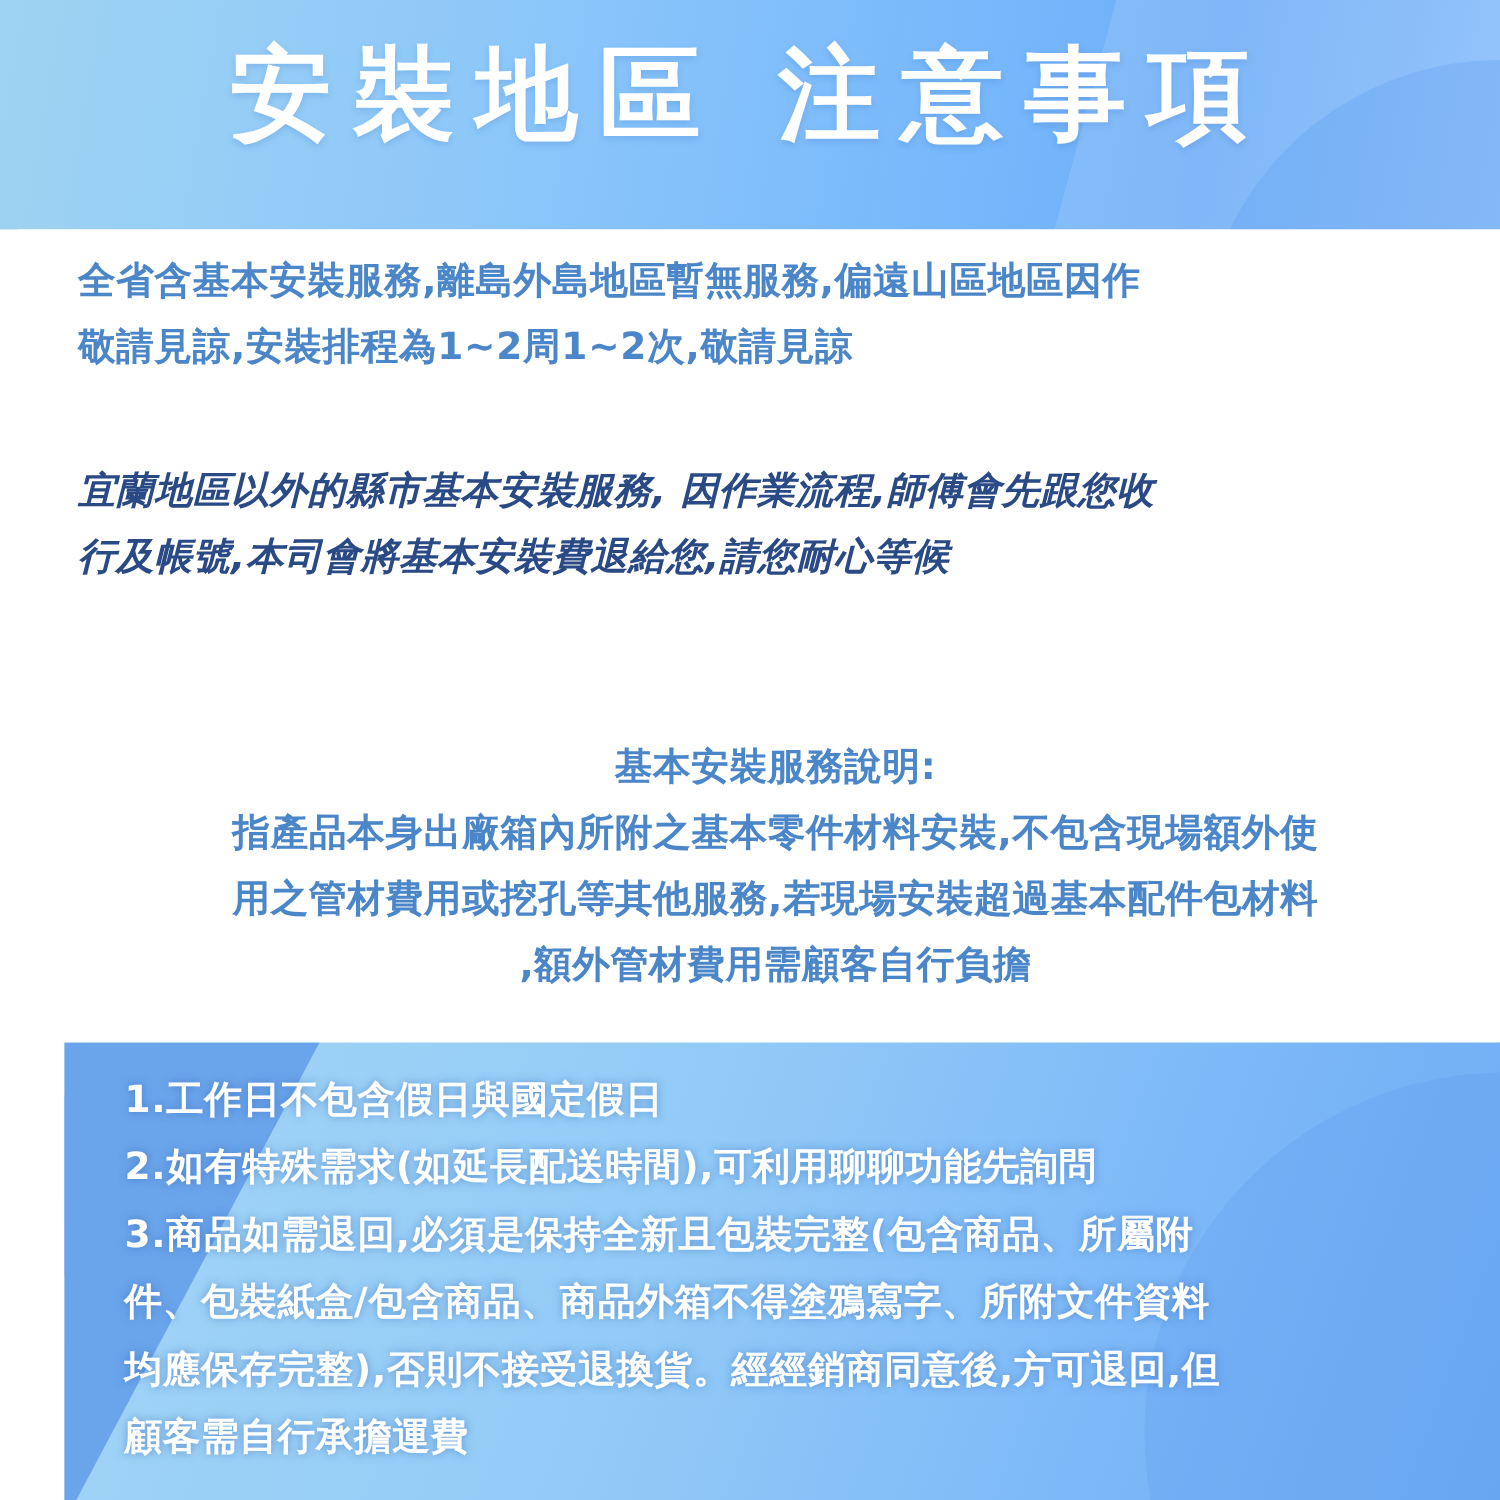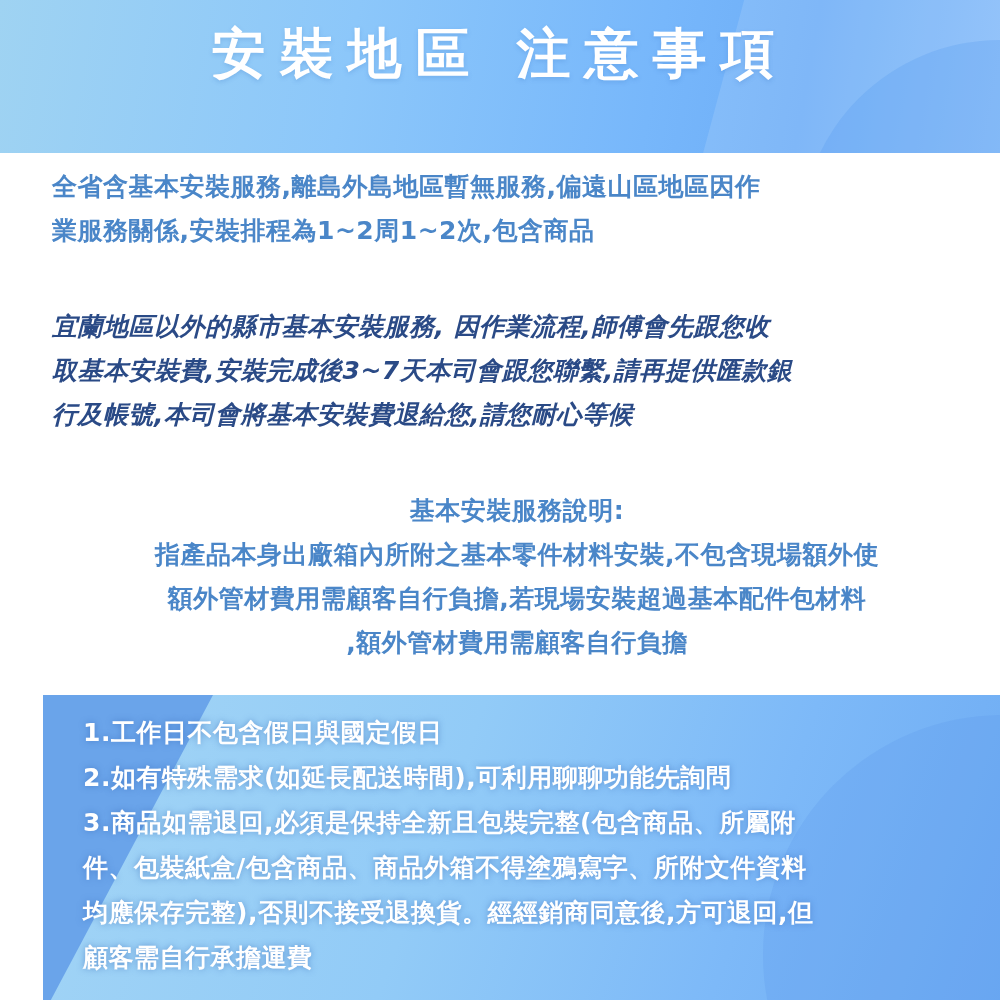--- a/index.html
+++ b/index.html
@@ -16,21 +16,21 @@
     .header .shape1 {
       position: absolute; left: 720px; top: -40px; width: 500px; height: 260px;
       background: rgba(255,255,255,0.12); transform: skewX(-15deg);
     }
     .header .shape2 {
       position: absolute; left: 800px; top: 40px; width: 400px; height: 400px;
       border-radius: 50%; background: rgba(80,150,240,0.25);
     }
     .title {
       position: absolute; left: 0; top: 18px; width: 1000px; text-align: center;
-      font-size: 54px; font-weight: bold; color: #ffffff; letter-spacing: 14px;
+      font-size: 68px; font-weight: bold; color: #ffffff; letter-spacing: 14px;
       text-shadow: 0 2px 4px rgba(60,120,200,0.25);
     }
     .main {
       position: absolute; left: 12px; top: 153px; width: 1000px; height: 542px;
       background: #ffffff;
     }
     .para {
       position: absolute; left: 40px; width: 930px;
       font-size: 25px; font-weight: bold; line-height: 44px;
       letter-spacing: 0.5px;
@@ -71,31 +71,30 @@
 
 <div class="header">
   <div class="shape1"></div>
   <div class="shape2"></div>
   <div class="title">安裝地區 注意事項</div>
 </div>
 
 <div class="main">
   <div class="para light p1">
     <div>全省含基本安裝服務,離島外島地區暫無服務,偏遠山區地區因作</div>
-    <div>業服務關係,安裝排程為1~2周1~2次,包含商品</div>
+    <div>敬請見諒,安裝排程為1~2周1~2次,敬請見諒</div>
   </div>
   <div class="para dark p2">
     <div>宜蘭地區以外的縣市基本安裝服務, 因作業流程,師傅會先跟您收</div>
-    <div>取基本安裝費,安裝完成後3~7天本司會跟您聯繫,請再提供匯款銀</div>
     <div>行及帳號,本司會將基本安裝費退給您,請您耐心等候</div>
   </div>
   <div class="para light p3">
     <div>基本安裝服務說明:</div>
     <div>指產品本身出廠箱內所附之基本零件材料安裝,不包含現場額外使</div>
-    <div>額外管材費用需顧客自行負擔,若現場安裝超過基本配件包材料</div>
+    <div>用之管材費用或挖孔等其他服務,若現場安裝超過基本配件包材料</div>
     <div>,額外管材費用需顧客自行負擔</div>
   </div>
 </div>
 
 <div class="footer">
   <div class="circle1"></div>
   <div class="wedge"></div>
   <div class="circle2"></div>
   <div class="notes">
     <div>1.工作日不包含假日與國定假日</div>

